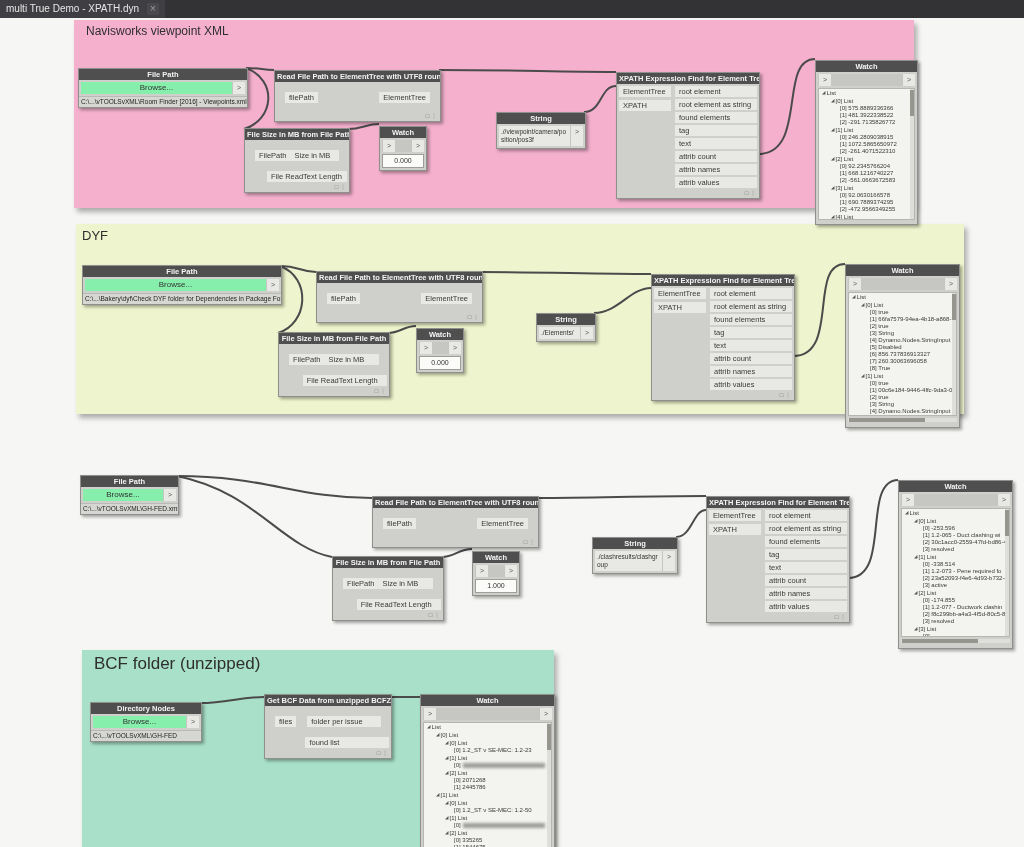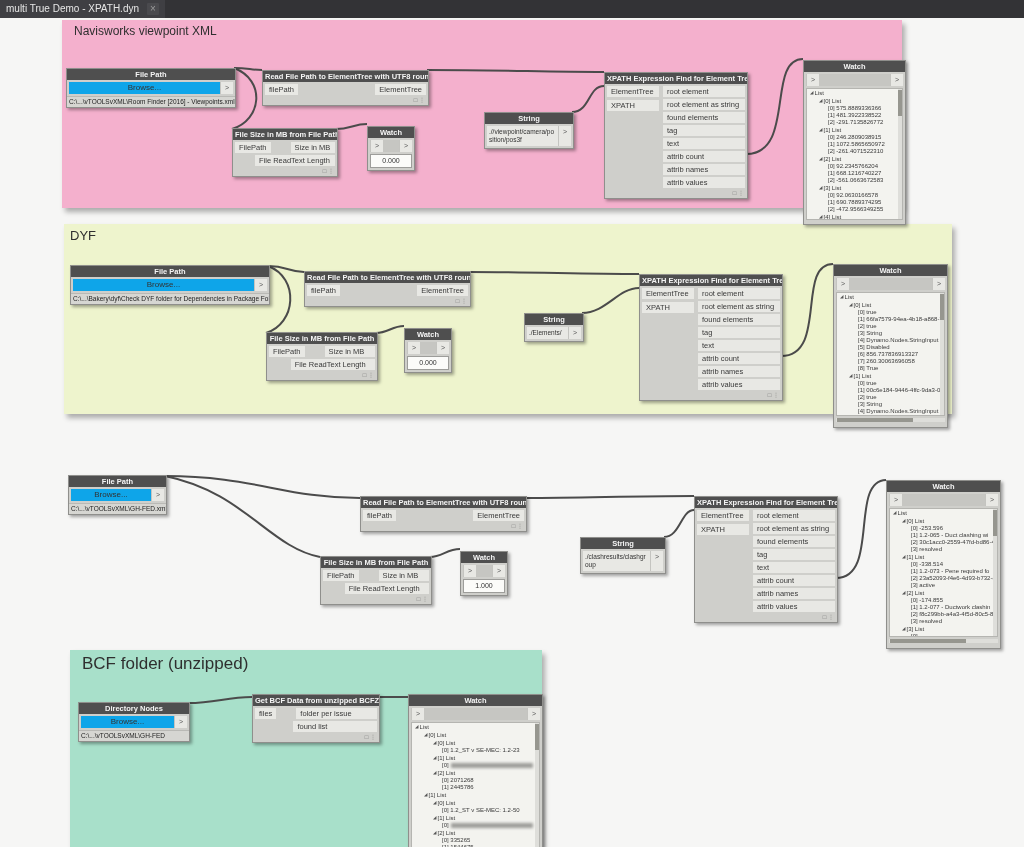--- a/index.html
+++ b/index.html
@@ -2,36 +2,36 @@
 <html><head>
 <meta charset="utf-8">
 <style>
   html,body{margin:0;padding:0;}
   body{width:1024px;height:847px;background:#f6f6f5;font-family:"Liberation Sans",sans-serif;position:relative;overflow:hidden;}
   
   .tabbar{position:absolute;left:0;top:0;width:1024px;height:18px;background:#333336;z-index:20;}
   .tab{position:absolute;left:0;top:0;height:18px;background:#3f3f43;color:#e6e6e6;font-size:10px;line-height:18px;padding:0 6px;display:flex;align-items:center;gap:8px;}
   .tabclose{color:#9a9a9a;background:#4a4a4e;width:12px;height:12px;line-height:11px;text-align:center;font-size:10px;border-radius:1px;}
   
-  .canvas{position:absolute;left:4px;top:18px;width:896px;height:829px;background:#f6f6f5;}
+  .canvas{position:absolute;left:16px;top:18px;width:896px;height:829px;background:#f6f6f5;}
   
   .group{position:absolute;z-index:1;box-shadow:3px 4px 5px rgba(0,0,0,0.30);}
   .gtitle{padding:4px 12px 0 12px;color:#2f2f2f;}
   
   .wires{position:absolute;left:0;top:0;z-index:5;pointer-events:none;}
   .wires path{stroke:#4b4b4b;stroke-width:2;fill:none;}
   
   .node{position:absolute;z-index:10;background:#cfcfcb;border:1px solid #8f8f8c;box-shadow:2px 2px 3px rgba(0,0,0,0.35);}
   .nhead{background:#4f4f4f;color:#f4f4f4;font-weight:bold;font-size:7.5px;line-height:11px;text-align:center;white-space:nowrap;overflow:hidden;padding:0 2px;}
-  .prow{display:flex;justify-content:space-between;margin:2px;gap:20px;}
+  .prow{display:flex;justify-content:space-between;margin:10px;gap:0;}
   .prow2{display:flex;justify-content:flex-end;margin:2px;}
   .pbox{background:#e8e8e4;color:#3a3a3a;font-size:7.5px;line-height:9px;padding:1px 4px;white-space:nowrap;}
   .pwide{flex:1;text-align:left;}
   .lacing{font-size:6px;color:#777;text-align:right;padding:0 3px 1px 0;line-height:7px;}
-  .browse{position:relative;margin:2px;background:#0ea5e9;display:flex;}
+  .browse{position:relative;margin:2px;background:#86efac;display:flex;}
   .btxt{flex:1;text-align:center;font-size:8px;line-height:12px;color:#333;}
   .chev{background:#e8e8e4;color:#555;font-size:7px;line-height:12px;padding:0 4px;border-left:1px solid #c4c4c0;}
   .pathbar{background:#d6d6d2;border-top:1px solid #b9b9b5;color:#222;font-size:6.5px;line-height:10px;padding:0 2px;white-space:nowrap;overflow:hidden;}
   .sbody{display:flex;margin:2px;}
   .sval{flex:1;background:#e8e8e4;color:#333;font-size:6.5px;line-height:8px;padding:2px 2px;word-break:break-all;}
   
   .xbody{position:relative;padding:2px;}
   .xin{position:absolute;left:2px;top:2px;width:52px;display:flex;flex-direction:column;gap:3px;}
   .xout{margin-left:56px;display:flex;flex-direction:column;gap:2px;}
   .xout .pbox{display:block;}

